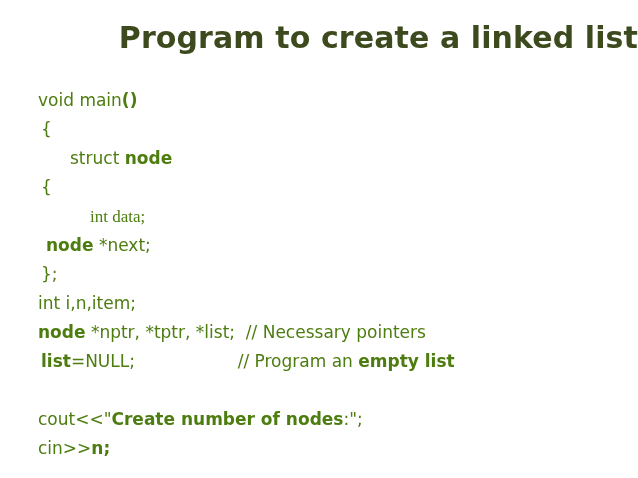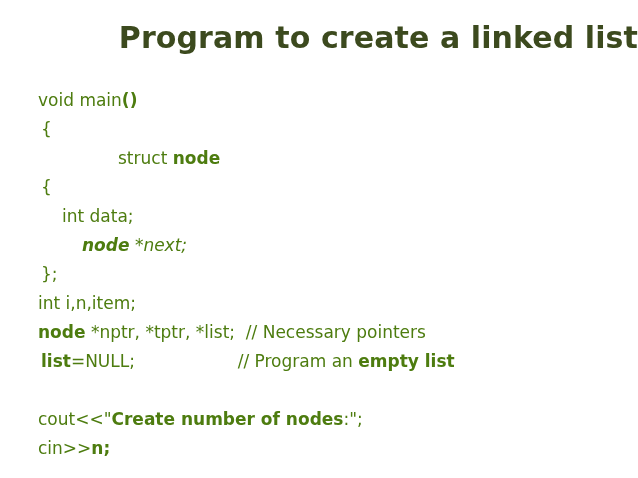--- a/index.html
+++ b/index.html
@@ -51,23 +51,23 @@
     font-family: "DejaVu Sans", "Liberation Sans", sans-serif;
   }
   .code-line.blank {
     height: 29px;
   }
   .seg { white-space: pre; }
   .seg.b { font-weight: bold; }
   .seg.r { font-weight: normal; }
   .ind-0  { padding-left: 38px; }
   .ind-1  { padding-left: 41px; }
-  .ind-2  { padding-left: 70px; margin-left: 48px; }
-  .ind-3  { padding-left: 62px; }
-  .ind-4  { padding-left: 82px; font-style: italic; }
+  .ind-2  { padding-left: 70px; }
+  .ind-3  { padding-left: 90px; font-family: Liberation Serif, serif; }
+  .ind-4  { padding-left: 46px; }
 </style>
 </head>
 <body style="background: rgb(255, 255, 255);">
 
 <div id="slide" style="background: rgb(255, 255, 255);">
 
   <div id="slide-title" style="color: rgb(60, 74, 30);">Program to create a linked list</div>
 
   <div id="code-body" style="color: rgb(10, 10, 10);">
       <div class="code-line ind-0"><span class="seg r">void main</span><span class="seg b">()</span></div>

